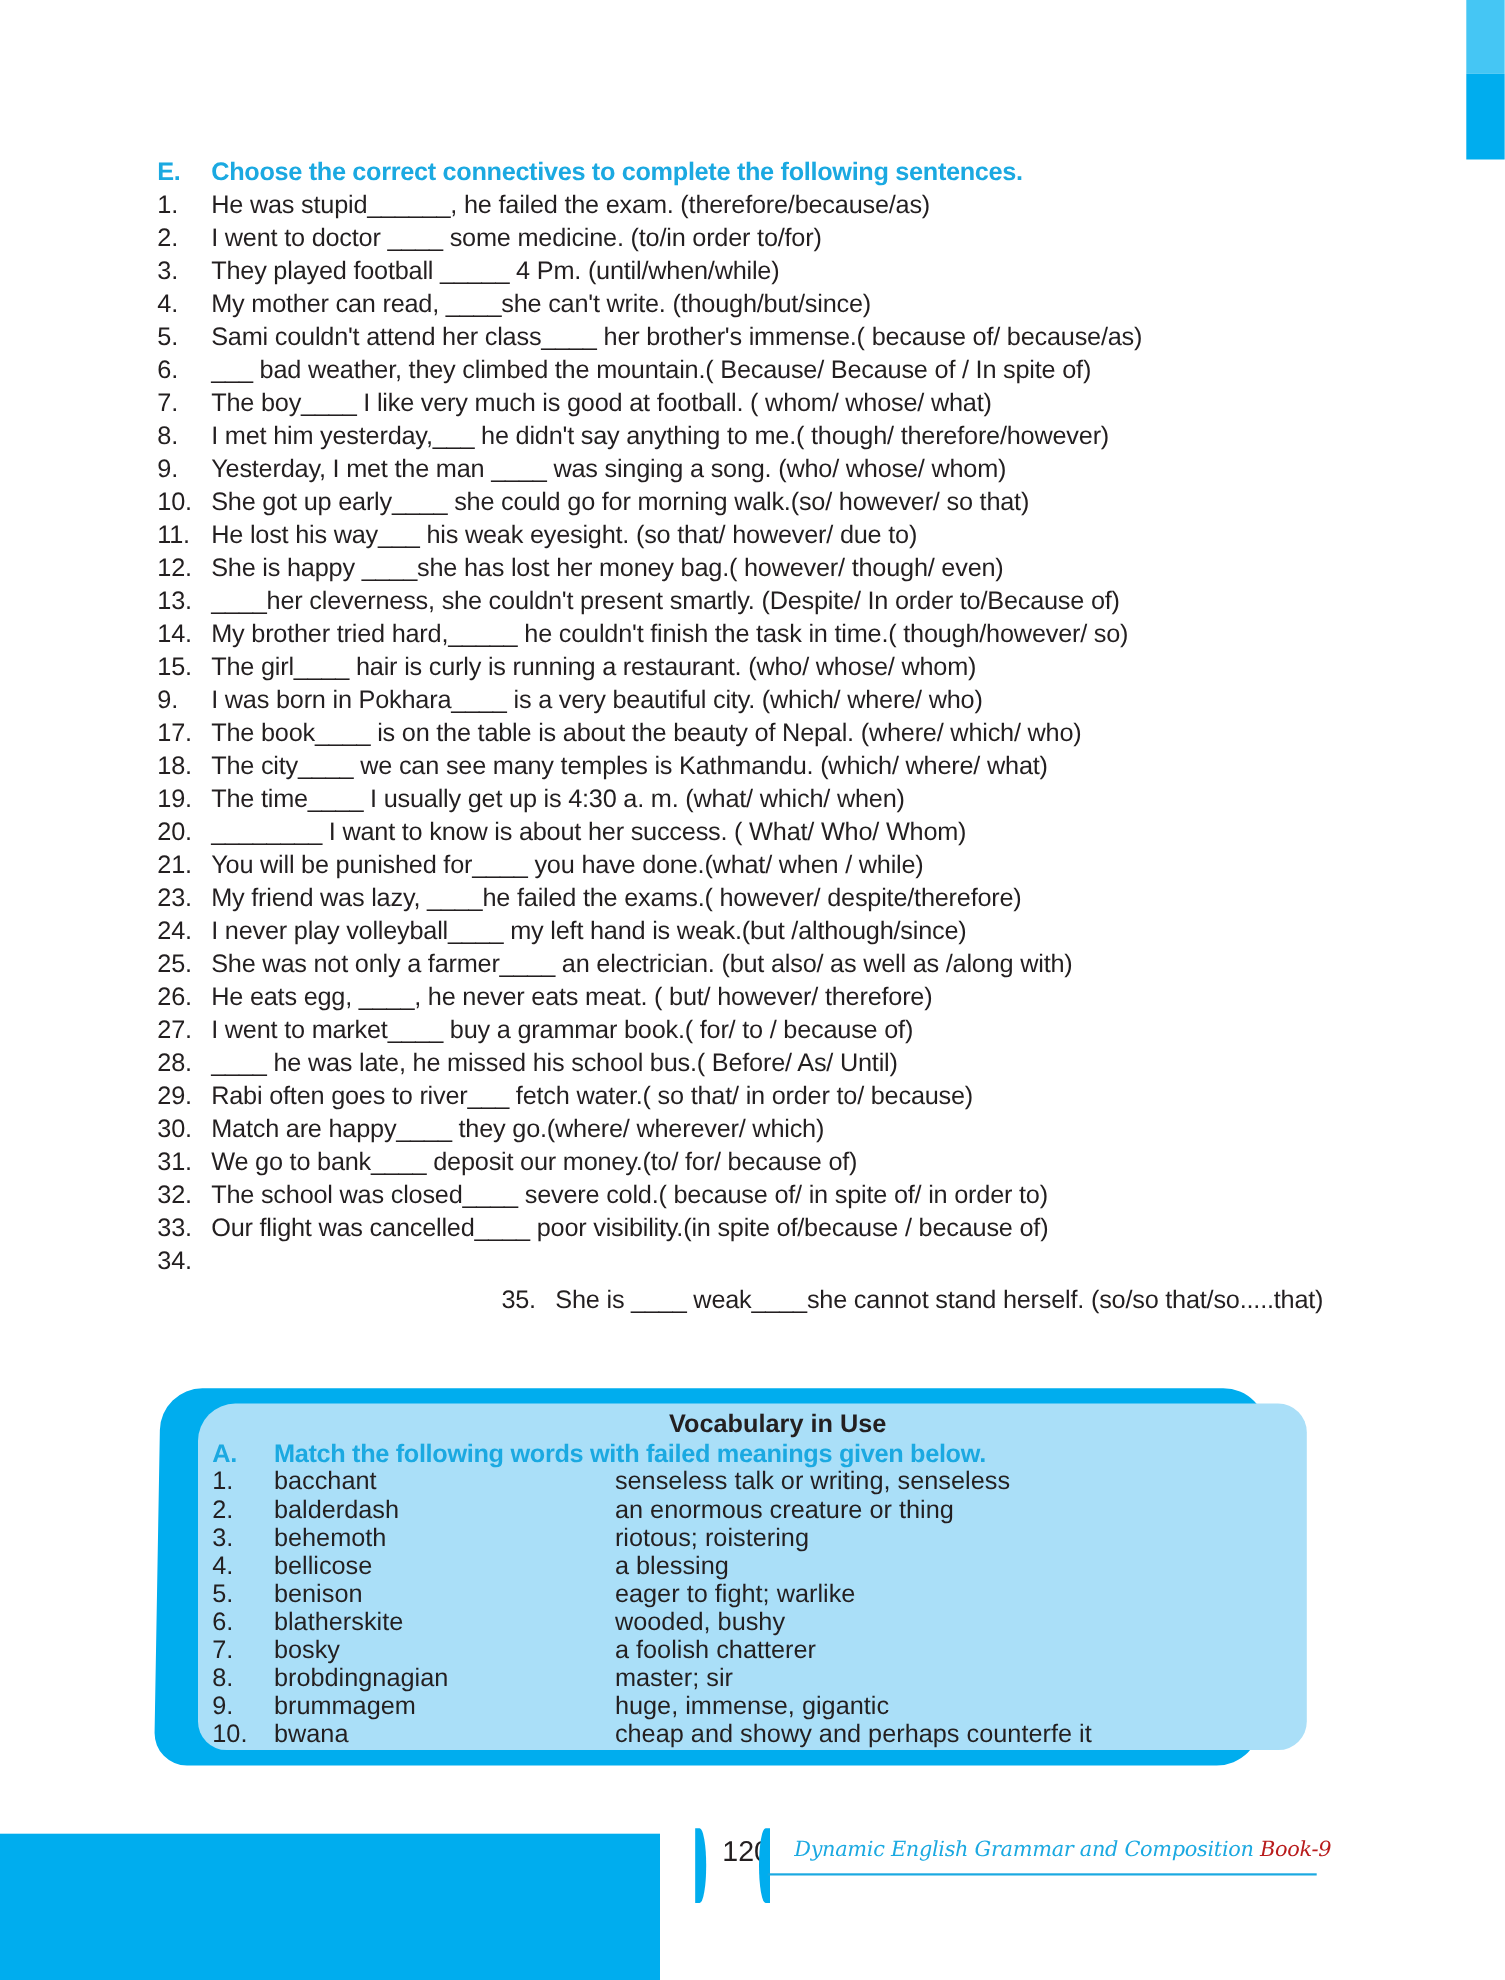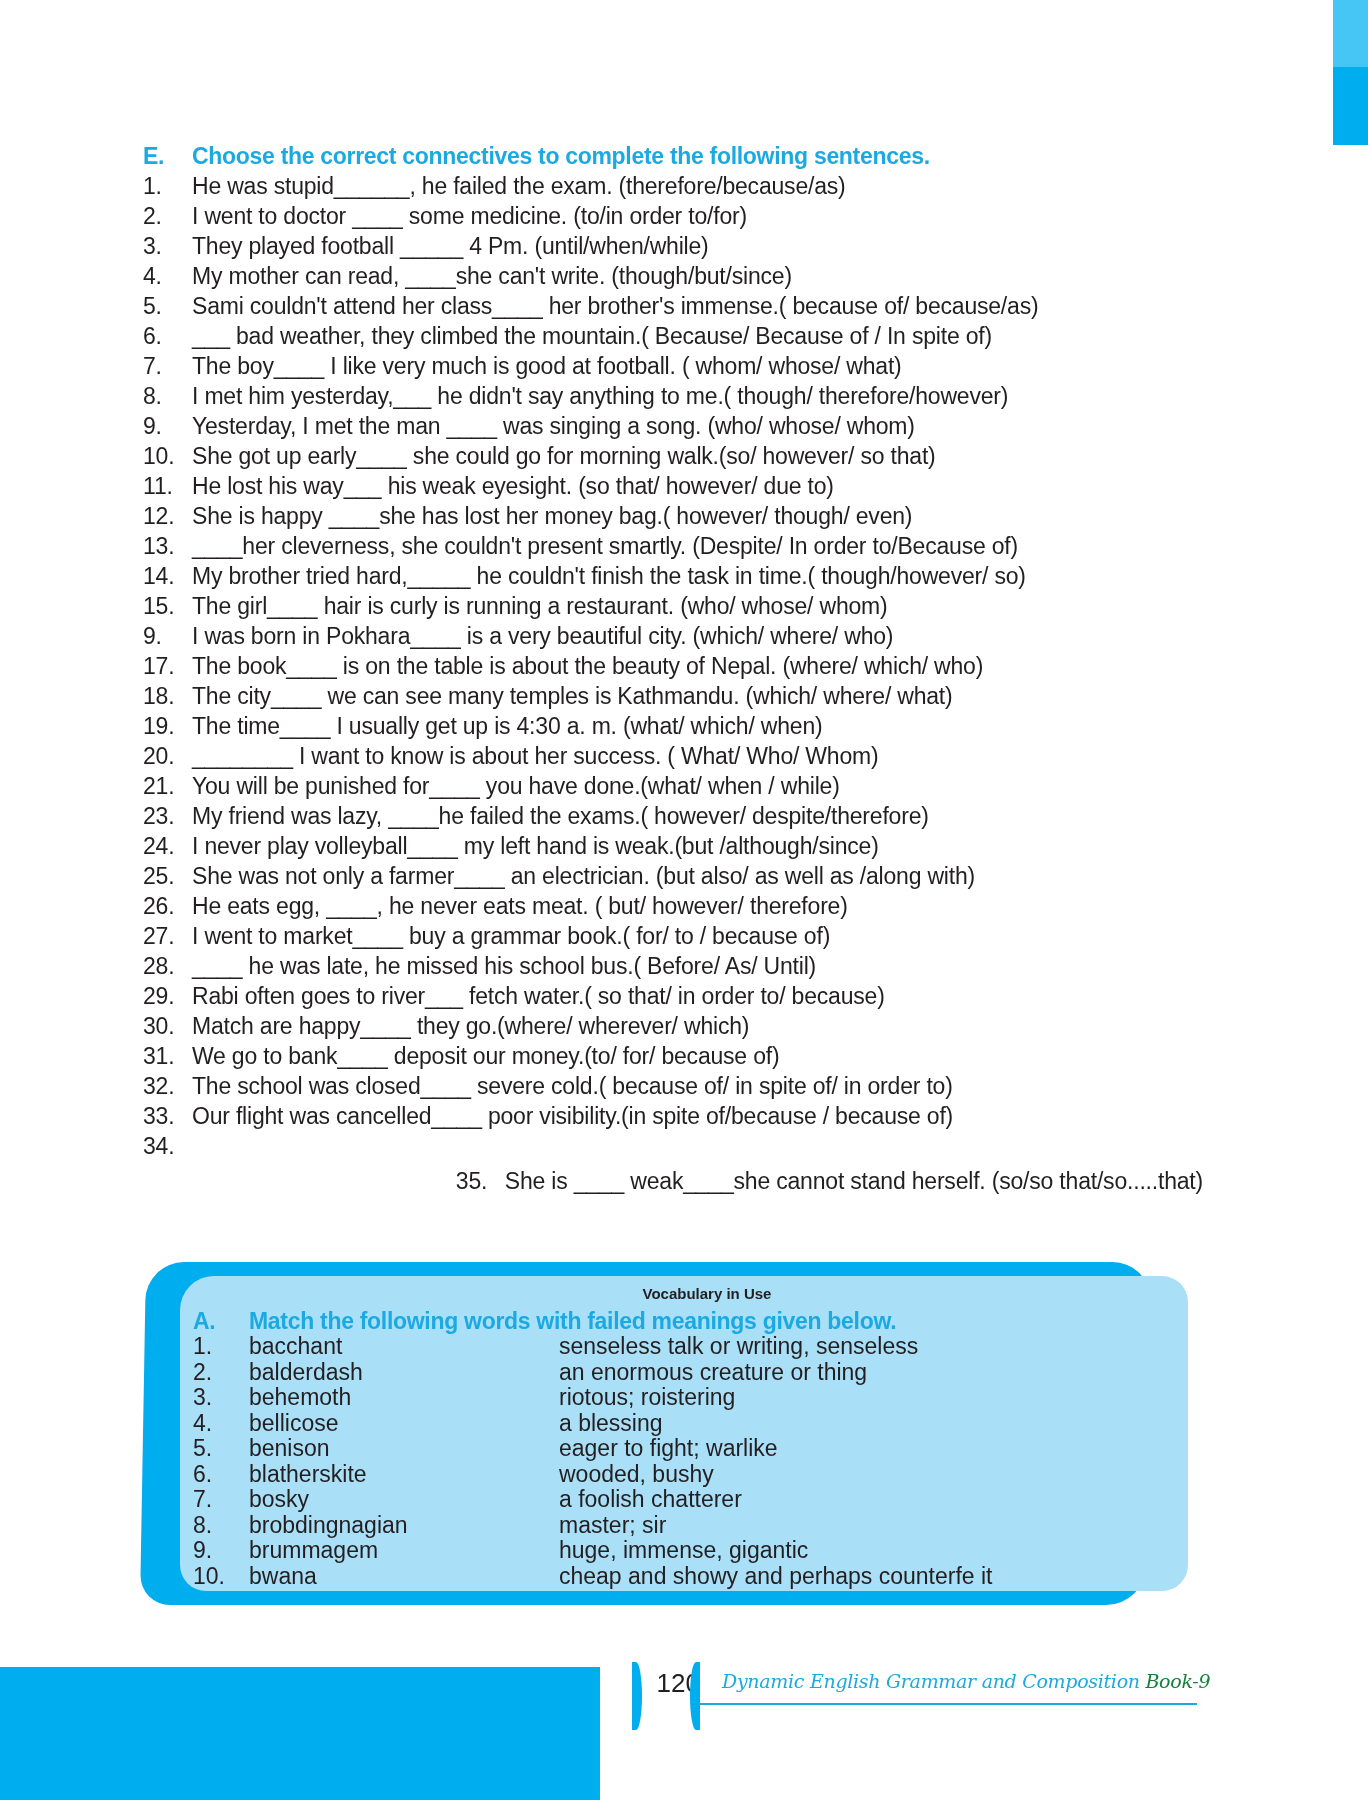--- a/index.html
+++ b/index.html
@@ -12,35 +12,35 @@
   .exercise { position: absolute; left: 143px; top: 141px; width: 1060px; }
   .ex-heading { display: flex; color: #1ba9e1; font-weight: bold; font-size: 23px; height: 30px; line-height: 30px; letter-spacing: -0.3px; }
   .ex-heading .num { width: 49px; }
   .ex-list { list-style: none; }
   .ex-item { display: flex; font-size: 23px; height: 30px; line-height: 30px; white-space: nowrap; letter-spacing: -0.2px; }
   .ex-item .num { width: 49px; flex: none; }
   .ex-item.last { margin-top: 5px; justify-content: flex-end; }
 
   .vocab-back { position: absolute; left: 143px; top: 1262px; width: 1006px; height: 343px; background: #00adee; border-radius: 38px 40px 40px 30px; transform: skewX(-1deg); }
   .vocab-panel { position: absolute; left: 180px; top: 1276px; width: 1008px; height: 315px; background: #aadff8; border-radius: 34px 26px 26px 26px; }
-  .vocab-title { position: absolute; left: 0; right: 0; top: 1280px; text-align: center; font-weight: bold; font-size: 15px; line-height: 28px; color: #231f20; padding-left: 18px; margin-left: 28px; }
+  .vocab-title { position: absolute; left: 0; right: 0; top: 1280px; text-align: center; font-weight: bold; font-size: 23px; line-height: 28px; color: #231f20; padding-left: 18px; margin-left: 28px; }
   .vocab-heading { position: absolute; left: 193px; top: 1308px; display: flex; color: #1ba9e1; font-weight: bold; font-size: 23px; line-height: 26px; letter-spacing: -0.3px; }
   .vocab-heading .num { width: 56px; }
   .vocab-list { position: absolute; left: 193px; top: 1334px; list-style: none; }
   .vocab-item { display: flex; font-size: 23px; height: 25.5px; line-height: 25.5px; white-space: nowrap; }
   .vocab-item .num { width: 56px; }
   .vocab-item .word { width: 310px; }
 
   .footer-bar { position: absolute; left: 0; top: 1667px; width: 600px; height: 133px; background: #00adee; }
   .page-badge { position: absolute; left: 632px; top: 1662px; width: 68px; height: 68px; }
   .page-badge .bl { position: absolute; left: 0; top: 0; width: 10px; height: 68px; background: #00adee; border-radius: 0 60% 60% 0 / 0 50% 50% 0; }
   .page-badge .br { position: absolute; right: 0; top: 0; width: 10px; height: 68px; background: #00adee; border-radius: 60% 0 0 60% / 50% 0 0 50%; }
   .page-badge .pn { position: absolute; left: 0; right: 0; top: 6px; text-align: right; font-size: 26px; color: #231f20; }
   .footer-title { position: absolute; left: 722px; top: 1670px; font-family: "DejaVu Serif", "Liberation Serif", serif; font-style: italic; font-size: 19px; color: #1ba9e1; white-space: nowrap; letter-spacing: -0.3px; }
-  .footer-title .book { color: #15803d; }
+  .footer-title .book { color: #b91c1c; }
   .footer-rule { position: absolute; left: 698px; top: 1703px; width: 499px; height: 2px; background: #1ba9e1; }
 </style>
 </head>
 <body>
 
 <div class="tab-light"></div>
 <div class="tab-dark"></div>
 
 <section class="exercise">
   <div class="ex-heading">

